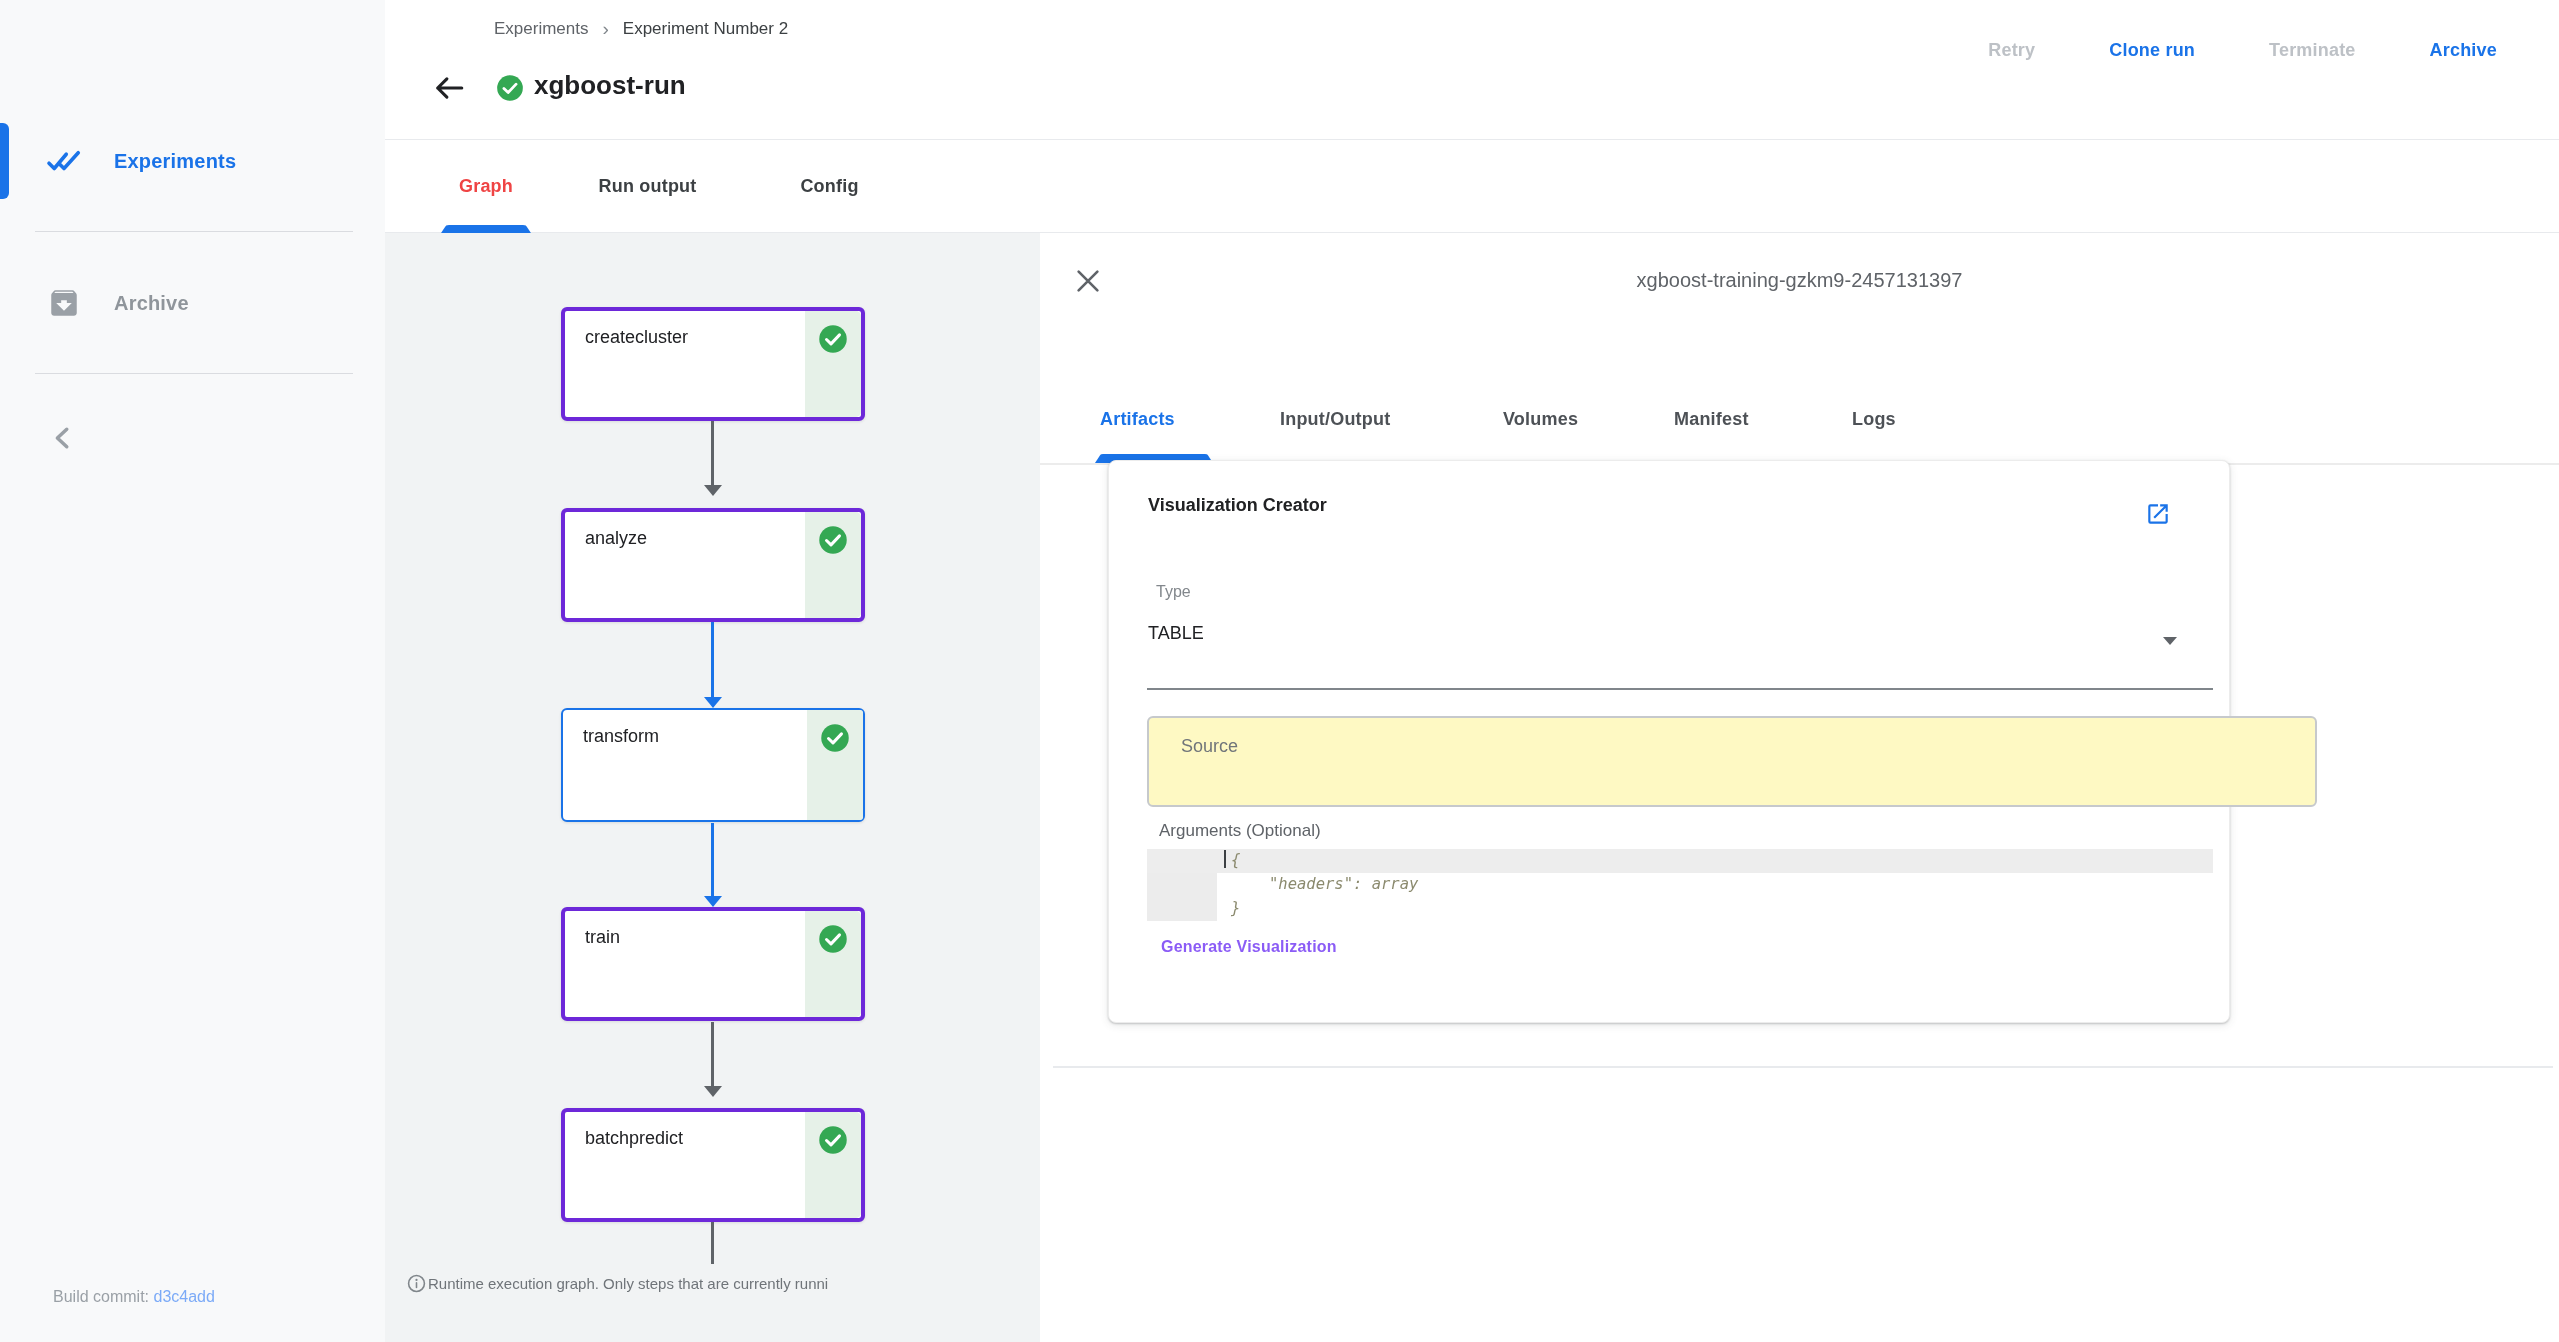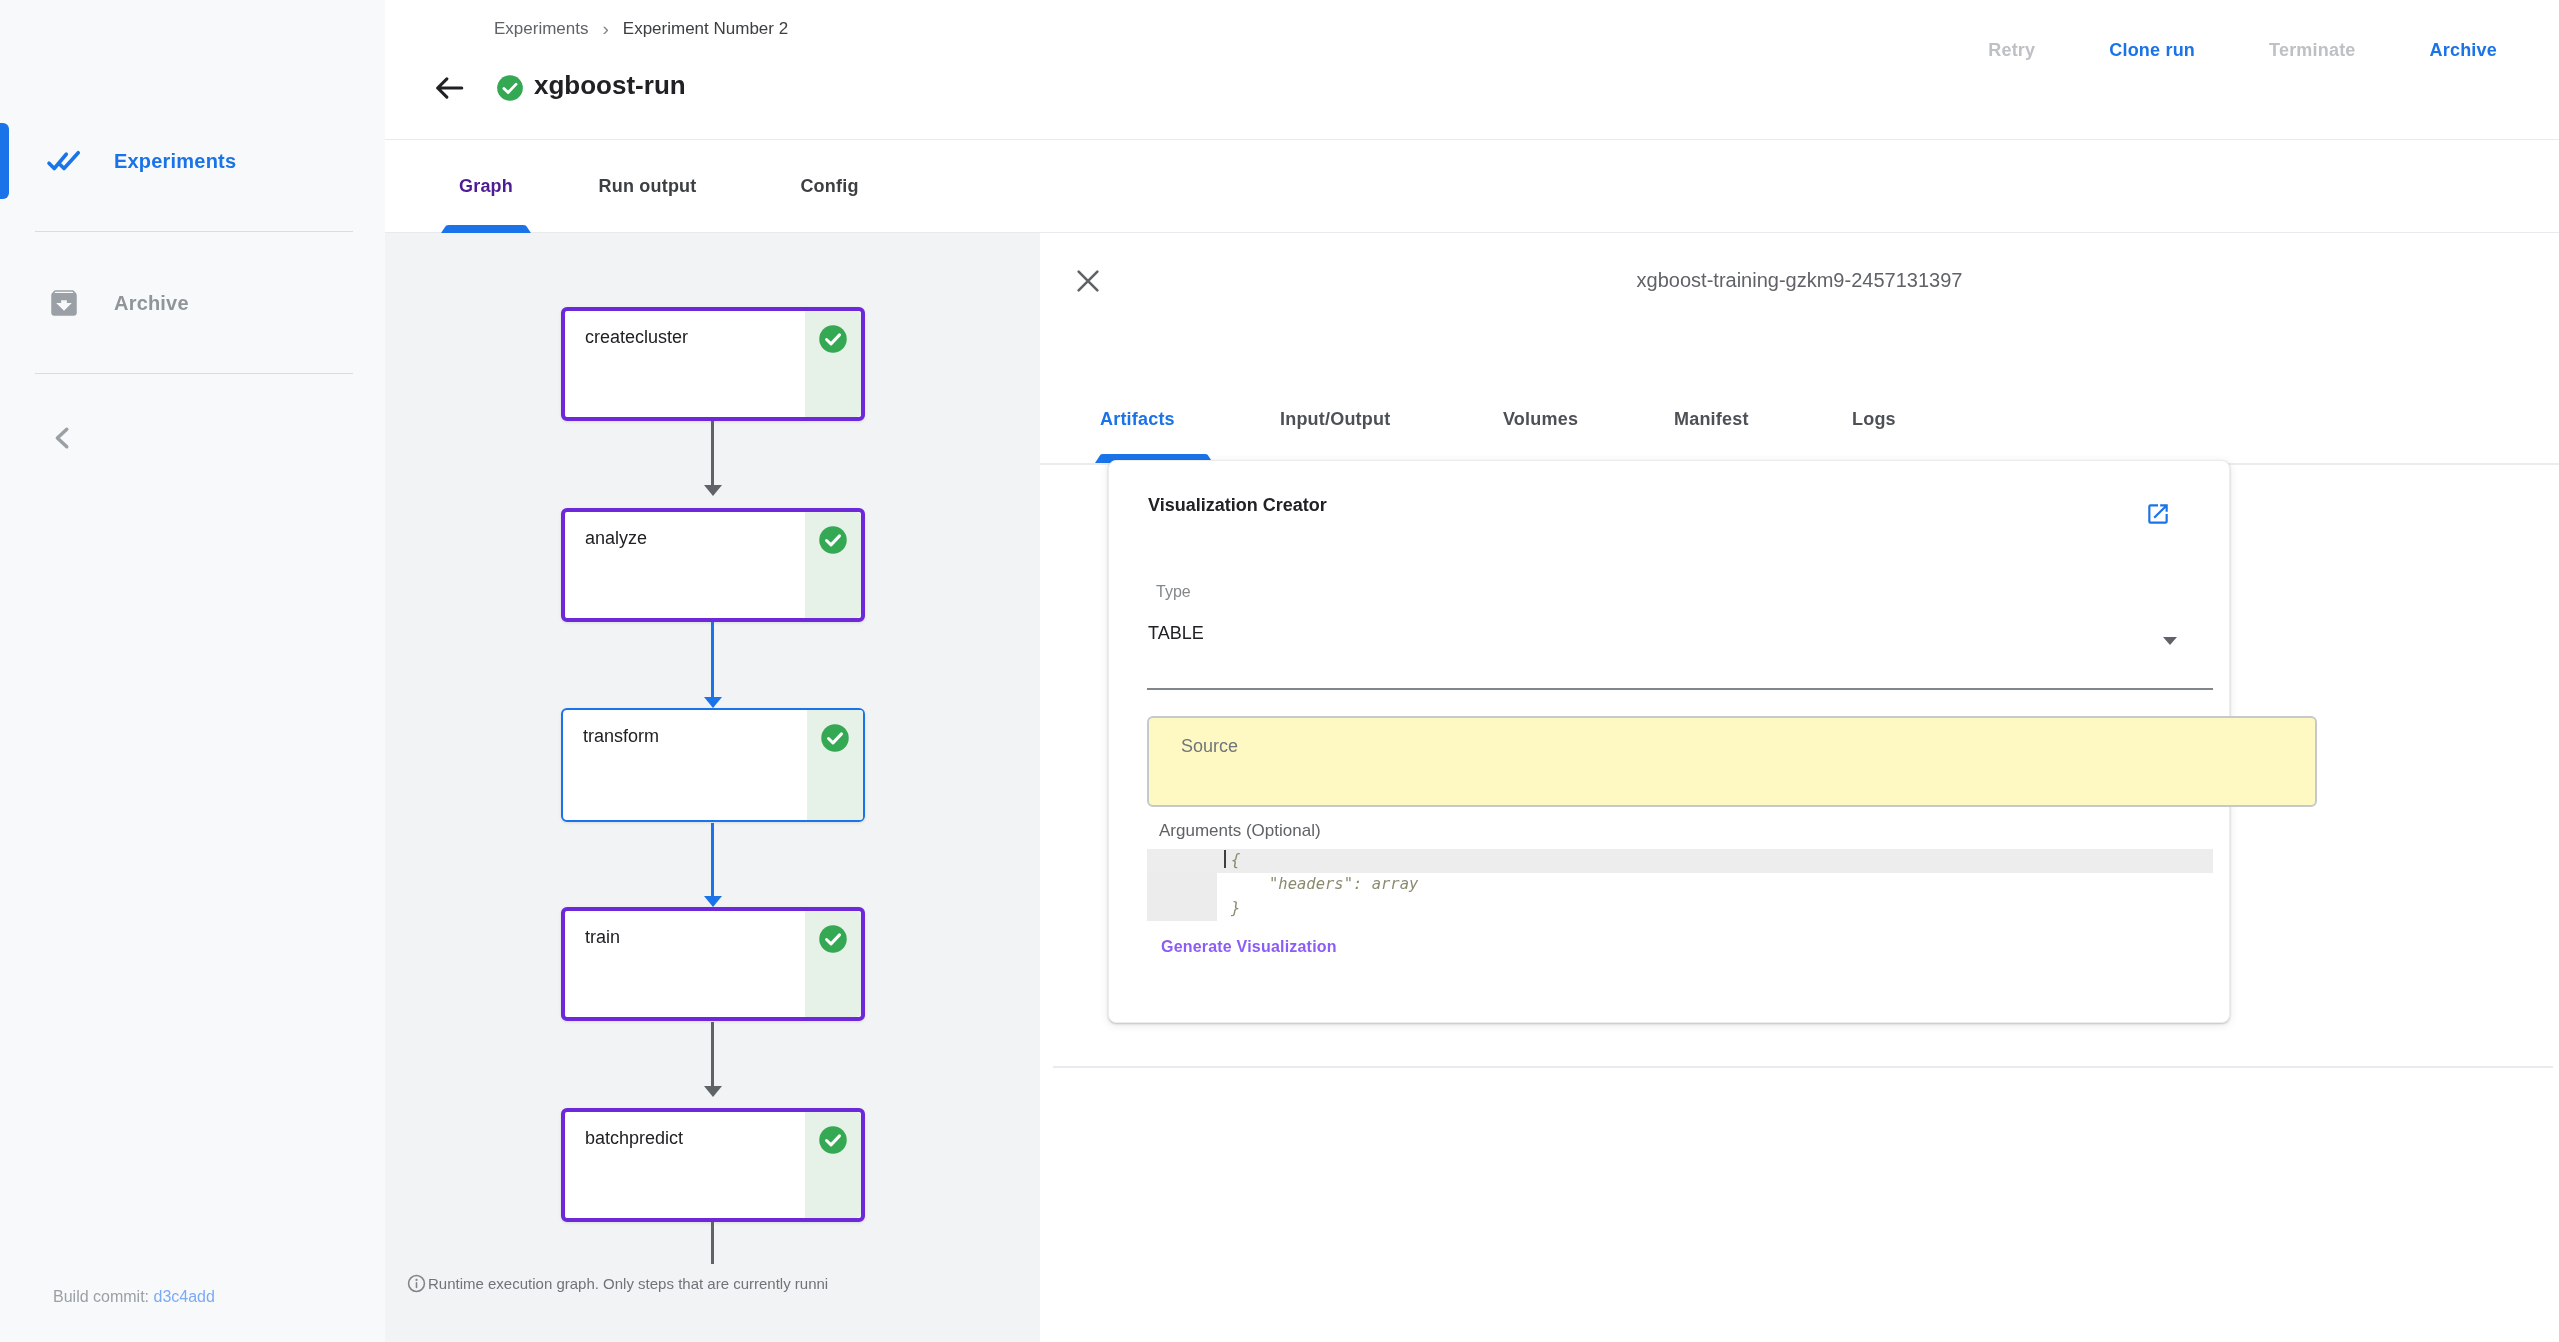--- a/index.html
+++ b/index.html
@@ -38,21 +38,21 @@
   .act-btn { font-size:18px; font-weight:600; letter-spacing:.2px; color:#1a73e8;
              background:none; border:none; cursor:pointer; font-family:inherit; }
   .act-btn.disabled { color:#bdc1c6; cursor:default; }
 
   
   .tabbar { position:absolute; left:385px; top:140px; width:2174px; height:93px; background:#fff;
             border-bottom:1px solid #e8eaed; }
   .tabbar .tab { position:absolute; top:0; height:92px; display:flex; align-items:center;
                  justify-content:center; font-size:18px; font-weight:600; color:#3c4043;
                  cursor:pointer; letter-spacing:.2px; }
-  .tabbar .tab.active { color:#4c1d95; }
+  .tabbar .tab.active { color:#ef4444; }
   .tab-ind { position:absolute; left:56px; top:85px; width:90px; height:8px; background:#1a73e8;
              border-radius:8px 8px 0 0;
              clip-path:polygon(6% 0,94% 0,100% 100%,0 100%); }
 
   
   .graph-panel { position:absolute; left:385px; top:233px; width:655px; height:1109px;
                  background:#f1f3f4; overflow:hidden; }
   .node { position:absolute; left:176px; width:304px; height:114px; background:#fff;
           border:4px solid #6d28d9; border-radius:6px;
           box-shadow:0 1px 3px rgba(0,0,0,.10); cursor:pointer; }

